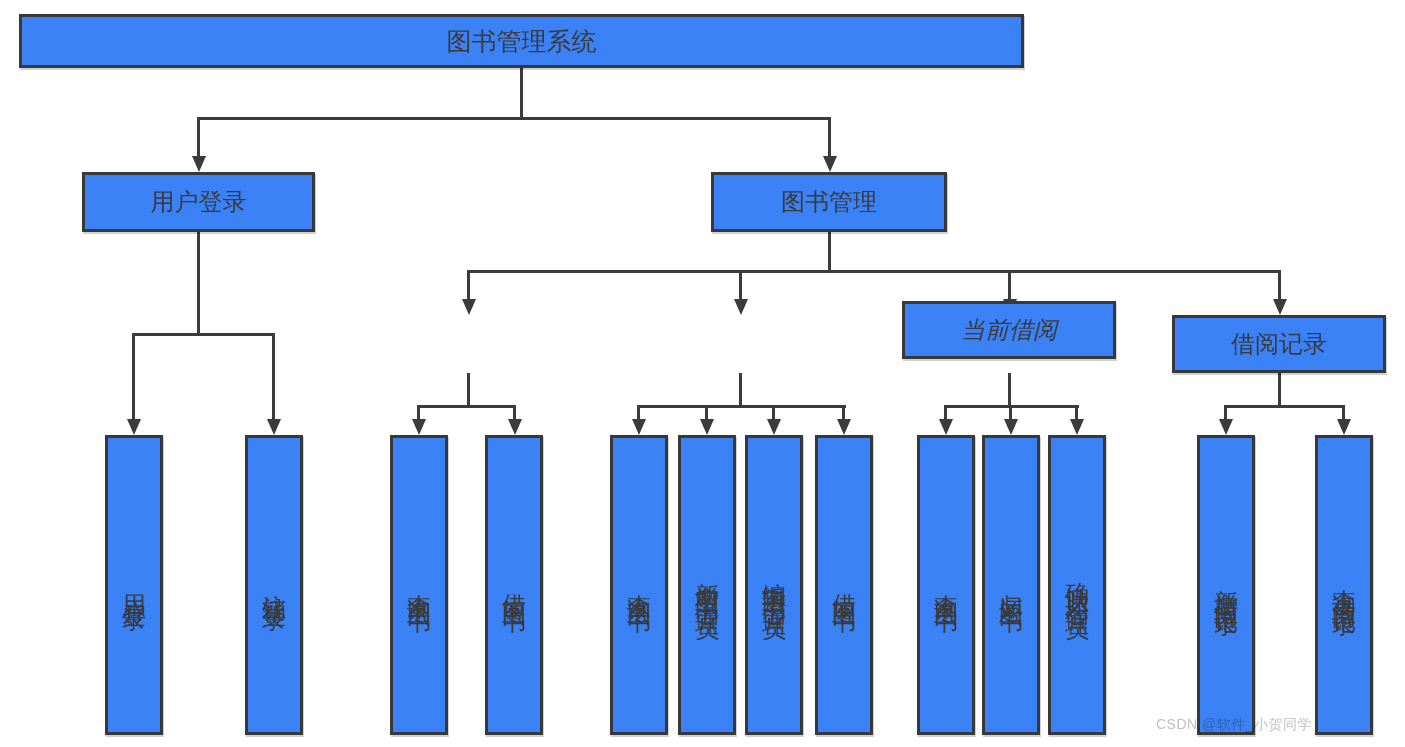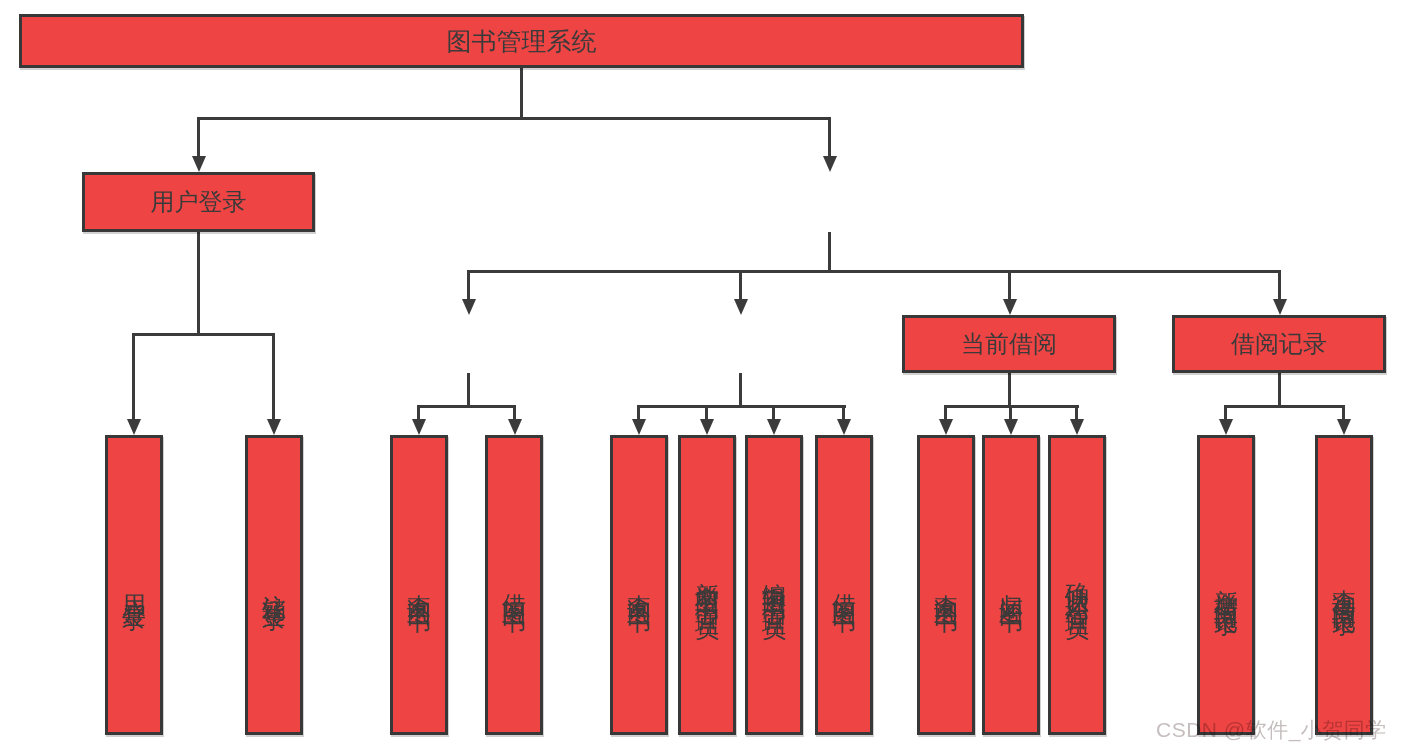--- a/index.html
+++ b/index.html
@@ -7,21 +7,21 @@
   #canvas {
     position: relative;
     width: 1405px;
     height: 747px;
     background: #ffffff;
     font-family: "Liberation Sans", "DejaVu Sans", sans-serif;
     overflow: hidden;
   }
   .node {
     position: absolute;
-    background: #ef4444;
+    background: #3b82f6;
     border: 3px solid #383838;
     box-shadow: 1px 2px 0 rgba(0,0,0,0.18);
     display: flex;
     align-items: center;
     justify-content: center;
     color: #3a3a3a;
     font-size: 24px;
     line-height: 1;
     z-index: 2;
   }
@@ -40,42 +40,45 @@
     width: 0; height: 0;
     border-left: 7px solid transparent;
     border-right: 7px solid transparent;
     border-top: 16px solid #3b3b3b;
     z-index: 1;
   }
   .watermark {
     position: absolute;
     left: 1156px;
     top: 716px;
-    font-size: 21px;
+    font-size: 14px;
     color: #c6bebe;
     letter-spacing: 0.5px;
     white-space: nowrap;
     mix-blend-mode: multiply;
     z-index: 5;
   }
 </style>
 </head>
 <body>
 
 <div id="canvas">
 
   <div class="node root" style="left:19px; top:14px; width:1005px; height:54px;">
     <span>图书管理系统</span>
   </div>
 
   <div class="node" style="left:82px; top:172px; width:233px; height:60px;">
     <span>用户登录</span>
   </div>
+  <div class="node" style="left:711px; top:172px; width:236px; height:60px;">
+    <span>图书管理</span>
+  </div>
 
-  <div class="node" style="left:902px; top:315px; width:214px; height:58px;">
+  <div class="node" style="left:902px; top:301px; width:214px; height:58px;font-style:italic;">
     <span>当前借阅</span>
   </div>
   <div class="node" style="left:1172px; top:315px; width:214px; height:58px;">
     <span>借阅记录</span>
   </div>
 
   <div class="node" style="left:105px; top:435px; width:58px; height:300px;">
     <span class="vtext">用户登录</span>
   </div>
   <div class="node" style="left:245px; top:435px; width:58px; height:300px;">

